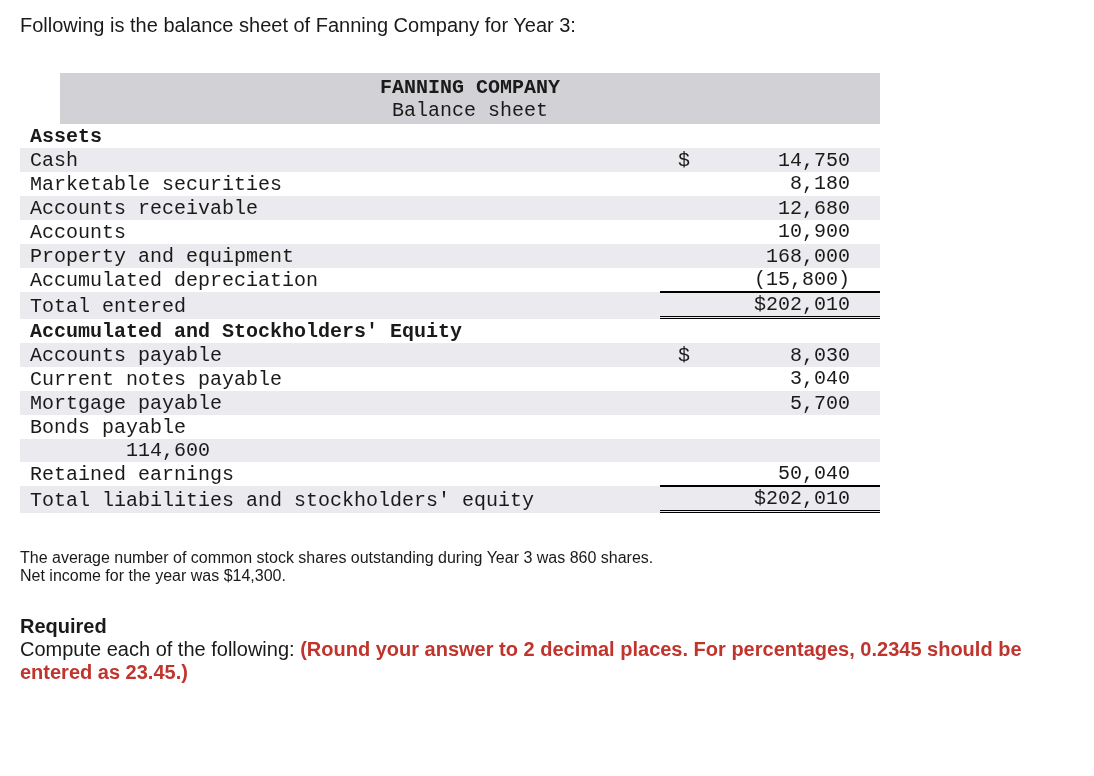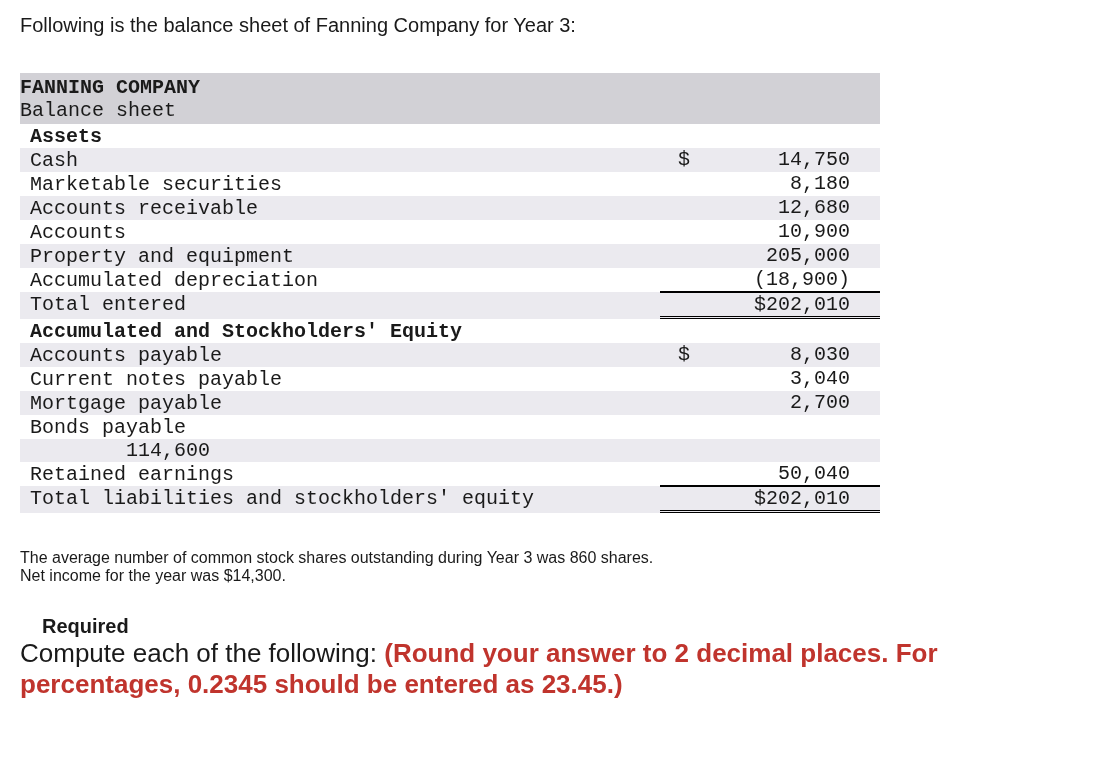--- a/index.html
+++ b/index.html
@@ -14,22 +14,23 @@
     .intro {
       margin-bottom: 36px;
       font-size: 20px;
     }
     .balance-sheet {
       width: 860px;
       margin-bottom: 30px;
     }
     .bs-header {
       background: #d2d1d6;
-      text-align: left;
+      text-align: center;
       padding: 3px 0 2px;
+      margin-left: 40px;
     }
     .bs-header-title, .bs-header-sub {
       font-family: 'Courier New', Courier, monospace;
       font-size: 20px;
       display: block;
     }
     .bs-header-title { font-weight: bold; }
     .bs-rows {
       font-family: 'Courier New', Courier, monospace;
       font-size: 20px;
@@ -52,34 +53,34 @@
     .bs-row .cur {
       width: 30px;
       text-align: right;
       padding-right: 6px;
     }
     .bs-row .amt {
       flex: 1;
       text-align: right;
       white-space: pre;
     }
-    .bs-row.shade { background: #ebeaef; }
+    .bs-row.shade { background: #ebeaef; align-items: center; }
     .bs-row.section-head .label { font-weight: bold; }
     .valwrap.single-underline {
       border-bottom: 1.5px solid #000;
     }
     .valwrap.double-underline {
       border-top: 1.5px solid #000;
       border-bottom: 3.5px double #000;
     }
     .info1 { margin-top: 36px; }
     .info1, .info2 { font-size: 16px; }
     .required-block { margin-top: 30px; }
-    .req-title { font-weight: bold; font-size: 20px; margin-left: 22px; }
-    .req-text { font-size: 26px; }
+    .req-title { font-weight: bold; font-size: 20px; }
+    .req-text { font-size: 20px; }
     .red-bold { font-weight: bold; color: #c0342d; }
   </style>
 </head>
 <body>
 
 <div class="intro">Following is the balance sheet of Fanning Company for Year 3:</div>
 
 <div class="balance-sheet">
   <div class="bs-header">
     <span class="bs-header-title">FANNING COMPANY</span>
@@ -119,28 +120,28 @@
           <div class="label">Accounts</div>
           <div class="valwrap">
             <div class="cur"></div>
             <div class="amt">10,900</div>
           </div>
         </div>
         <div class="bs-row shade">
           <div class="label">Property and equipment</div>
           <div class="valwrap">
             <div class="cur"></div>
-            <div class="amt">205,000</div>
+            <div class="amt">168,000</div>
           </div>
         </div>
         <div class="bs-row">
           <div class="label">Accumulated depreciation</div>
           <div class="valwrap single-underline">
             <div class="cur"></div>
-            <div class="amt">(18,900)</div>
+            <div class="amt">(15,800)</div>
           </div>
         </div>
       </div>
     <div class="bs-row shade">
       <div class="label">Total entered</div>
       <div class="valwrap double-underline">
         <div class="cur"></div>
         <div class="amt">$202,010</div>
       </div>
     </div>
@@ -163,21 +164,21 @@
           <div class="label">Current notes payable</div>
           <div class="valwrap">
             <div class="cur"></div>
             <div class="amt">3,040</div>
           </div>
         </div>
         <div class="bs-row shade">
           <div class="label">Mortgage payable</div>
           <div class="valwrap">
             <div class="cur"></div>
-            <div class="amt">2,700</div>
+            <div class="amt">5,700</div>
           </div>
         </div>
         <div class="bs-row">
           <div class="label">Bonds payable</div>
           <div class="valwrap">
             <div class="cur"></div>
           </div>
         </div>
         <div class="bs-row shade">
           <div class="valwrap">

